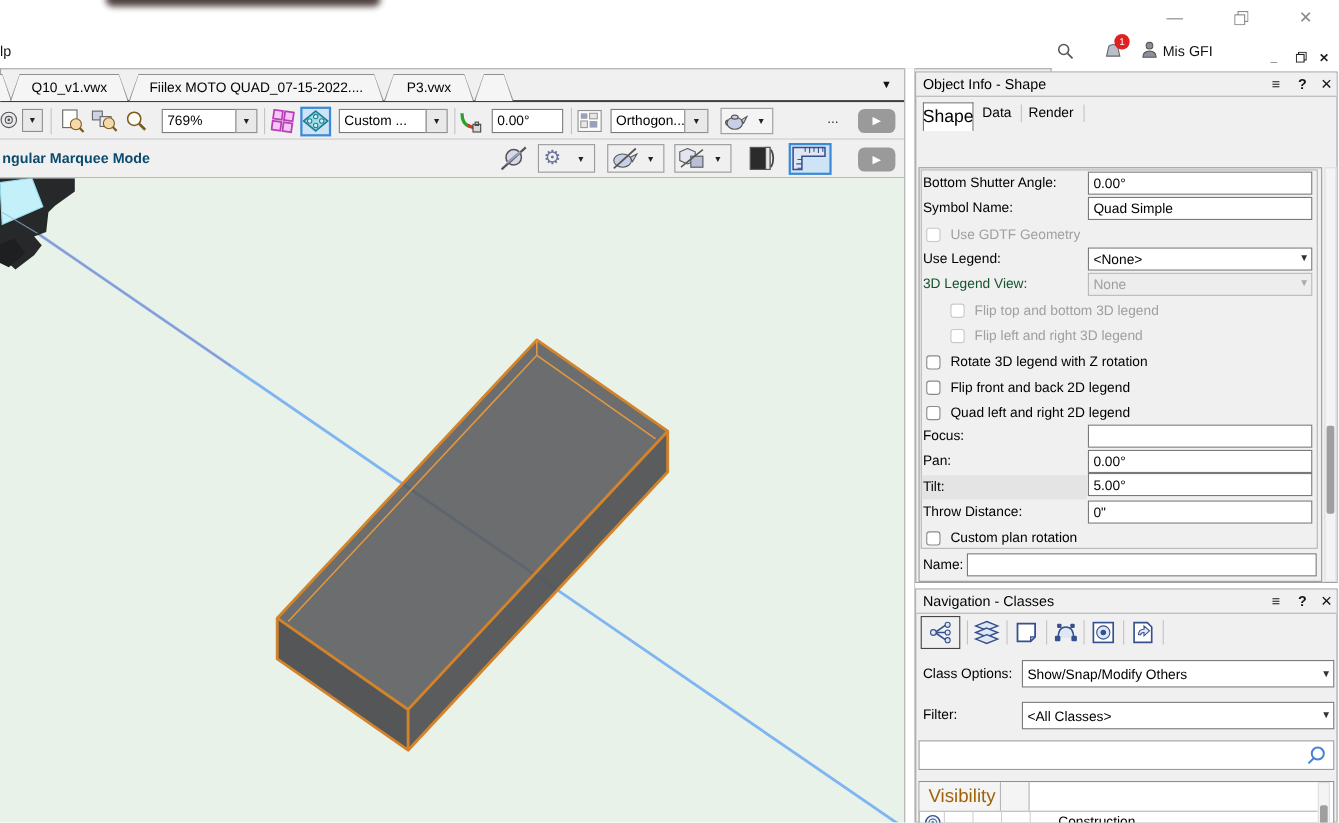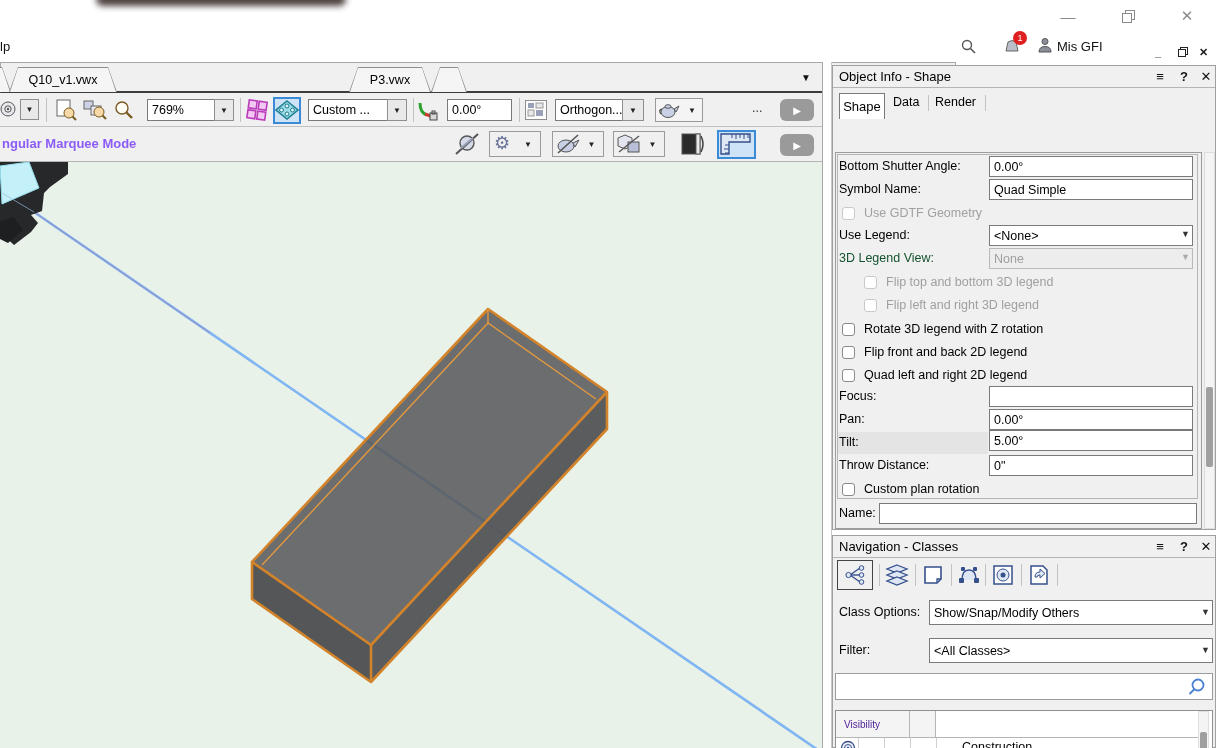--- a/index.html
+++ b/index.html
@@ -46,21 +46,21 @@
   .oi-select.dis{background:#ededed;color:#9f9f9f;border-color:#b9b9b9;}
   .oi-select.dis .arr{color:#aaa;}
   .cb{position:absolute;width:13px;height:13px;border:1px solid #8a8a8a;border-radius:3px;background:#fff;}
   .cb.dis{border-color:#c9c9c9;}
   .cb-lbl{position:absolute;font-size:12.5px;color:#000;white-space:nowrap;}
   .cb-lbl.dis{color:#a0a0a0;}
   .sb-track{position:absolute;width:11px;background:#f4f4f4;border:1px solid #dedede;}
   .sb-thumb{position:absolute;left:1px;width:7px;background:#9f9f9f;border-radius:2px;}
   .nav-ico{position:absolute;top:2px;width:24px;height:26px;display:flex;align-items:center;justify-content:center;}
   .listbox{position:absolute;border:1px solid #8f8f8f;background:#fff;}
-  .hdr-cell{position:absolute;top:0;height:26px;display:flex;align-items:center;font-size:10px;color:#4c1d95;border-right:1px solid #b5b5b5;background:#f4f4f4;padding-left:8px;}
+  .hdr-cell{position:absolute;top:0;height:26px;display:flex;align-items:center;font-size:17px;color:#a16207;border-right:1px solid #b5b5b5;background:#f4f4f4;padding-left:8px;}
 </style>
 </head>
 <body>
 
 <div class="screen">
 
   <div class="title-blob"></div>
   <div class="winctl" style="left:1053px;">—</div>
   <div class="winctl" style="left:1113px;">
     <svg width="13" height="13" viewBox="0 0 13 13">
@@ -100,20 +100,23 @@
       </svg>
   </div>
   <div class="smallctl" style="left:1199px;">✕</div>
 
   <div class="tabbar">
     <div class="tab" style="left:-18px;width:28px;">
         <span></span>
       </div>
     <div class="tab" style="left:8px;width:108px;">
         <span>Q10_v1.vwx</span>
+      </div>
+    <div class="tab" style="left:116px;width:232px;">
+        <span>Fiilex MOTO QUAD_07-15-2022....</span>
       </div>
     <div class="tab" style="left:348px;width:82px;">
         <span>P3.vwx</span>
       </div>
     <div class="tab" style="left:430px;width:36px;">
         <span></span>
       </div>
     <div class="abs" style="left:800px;top:9px;font-size:10px;color:#111;">▼</div>
   </div>
 
@@ -201,21 +204,21 @@
           <path d="M4 8 Q0 9 3 13" fill="none" stroke="#555" stroke-width="1.4"></path>
           <ellipse cx="10" cy="5.5" rx="3" ry="1.8" fill="#c9cfe4" stroke="#555"></ellipse>
         </svg>
     </div>
     <div class="combo-btn" style="left:682px;top:6px;width:20px;height:22px;border:none;background:none;">▼</div>
     <div class="abs txt" style="left:752px;top:8px;color:#333;">...</div>
     <div class="playbtn" style="left:780px;top:6px;">▶</div>
   </div>
 
   <div class="modebar">
-    <div class="abs" style="left:2px;top:9px;font-size:13px;font-weight:bold;color:#8b5cf6;white-space:nowrap;">ngular Marquee Mode</div>
+    <div class="abs" style="left:2px;top:9px;font-size:13px;font-weight:bold;color:#0c4a6e;white-space:nowrap;">ngular Marquee Mode</div>
     <div class="abs" style="left:452px;top:5px;">
       <svg width="30" height="26" viewBox="0 0 30 26">
           <circle cx="15" cy="11" r="7" fill="#d5d9e8" stroke="#555" stroke-width="1.4"></circle>
           <line x1="4" y1="22" x2="26" y2="2" stroke="#555" stroke-width="2"></line>
           <line x1="9" y1="16" x2="21" y2="6" stroke="#9aa0b8" stroke-width="2"></line>
         </svg>
     </div>
     <div class="grp" style="left:489px;top:4px;width:52px;height:26px;"></div>
     <div class="abs" style="left:494px;top:5px;font-size:18px;color:#6b749c;">⚙</div>
     <div class="combo-btn" style="left:517px;top:5px;width:22px;height:24px;border:none;background:none;">▼</div>
@@ -295,21 +298,21 @@
   <div class="vsplit"></div>
 
   <div class="palette" style="top:65px;height:465px;">
     <div class="pal-head">
       <span>Object Info - Shape</span>
     </div>
     <div class="pal-ico" style="left:318px;font-weight:bold;">≡</div>
     <div class="pal-ico" style="left:342px;font-weight:bold;">?</div>
     <div class="pal-ico" style="left:364px;">✕</div>
 
-    <div class="abs" style="left:6px;top:27px;width:46px;height:26px;background:#fff;border:1px solid #7a7a7a;border-bottom:none;display:flex;align-items:center;justify-content:center;font-size:13px;">Shape</div>
+    <div class="abs" style="left:6px;top:27px;width:46px;height:26px;background:#fff;border:1px solid #7a7a7a;border-bottom:none;display:flex;align-items:center;justify-content:center;font-size:16px;">Shape</div>
     <div class="abs" style="left:60px;top:29px;font-size:12.5px;">Data</div>
     <div class="abs" style="left:102px;top:29px;font-size:12.5px;">Render</div>
     <div class="divv" style="left:95px;top:29px;height:16px;"></div>
     <div class="divv" style="left:152px;top:29px;height:16px;"></div>
 
 
     <div class="abs" style="left:2px;top:86px;width:367px;height:377px;border:1px solid #9c9c9c;background:#f0f0f0;"></div>
     <div class="abs" style="left:4px;top:88px;width:361px;height:345px;border:1px solid #b5b5b5;"></div>
 
     <div class="oi-lbl" style="top:90px;">Bottom Shutter Angle:</div>

